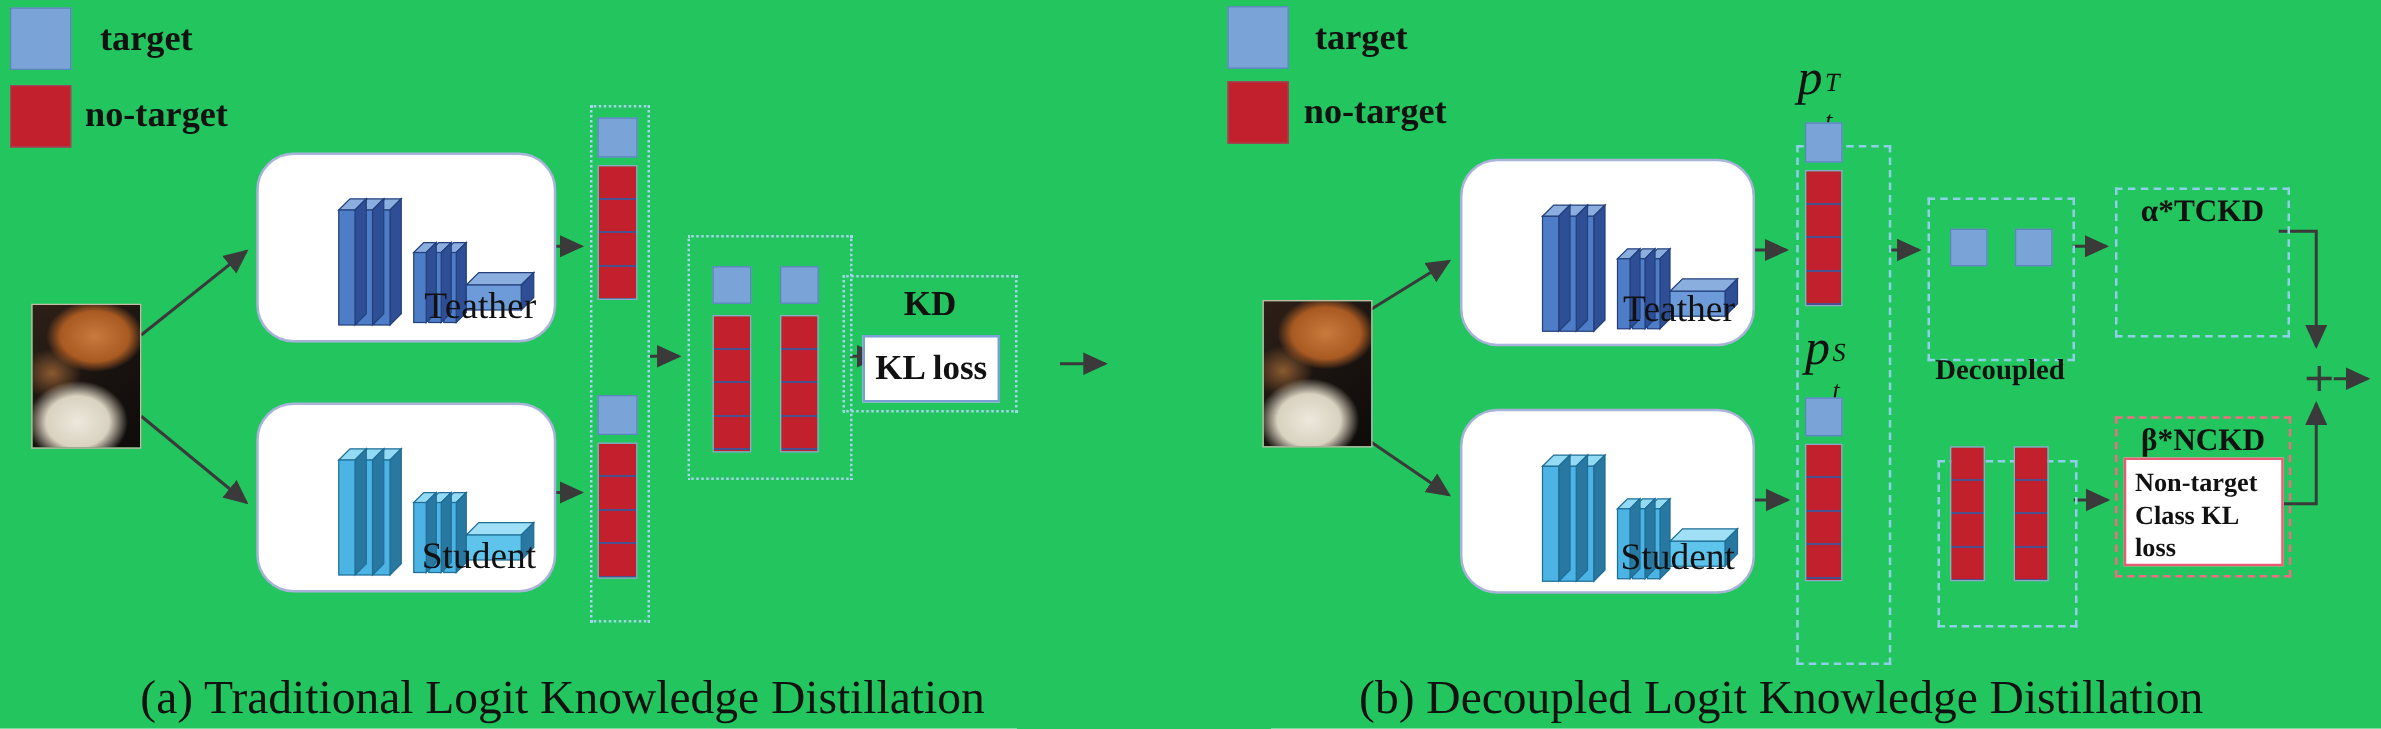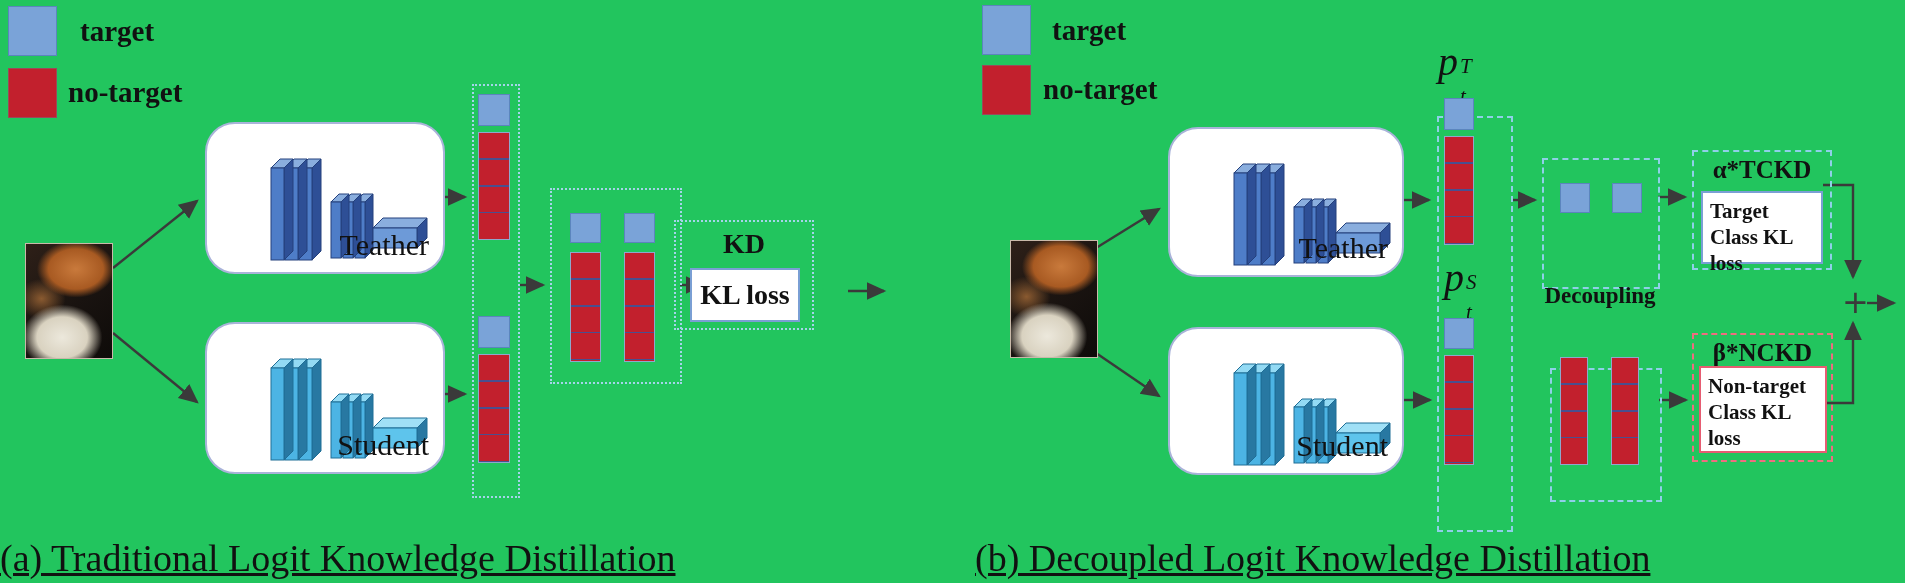--- a/index.html
+++ b/index.html
@@ -37,21 +37,21 @@
   .kd-title{position:absolute;left:0;right:0;top:6px;text-align:center;font-weight:bold;font-size:28px;}
   .kl-center{position:absolute;text-align:center;font-weight:bold;font-size:28px;border-radius:22px;}
   
   .plabel{position:absolute;font-style:italic;white-space:nowrap;}
   .pbase{font-size:40px;font-style:italic;}
   .pstack{display:inline-flex;flex-direction:column;align-items:flex-start;font-size:21px;line-height:1;
           vertical-align:2px;margin-left:2px;}
   .psup{margin-bottom:9px;}
   .decoupling{position:absolute;font-weight:bold;font-size:23px;text-align:center;white-space:nowrap;}
   .plus{position:absolute;font-size:32px;color:#3a3a3a;font-family:"DejaVu Sans",sans-serif;}
-  .caption{position:absolute;font-size:38px;white-space:nowrap;text-decoration:underline;}
+  .caption{position:absolute;font-size:38px;text-align:center;white-space:nowrap;}
   .arrows{position:absolute;left:0;top:0;pointer-events:none;}
 </style>
 </head>
 <body>
 
 <div class="canvas">
 
   <svg class="arrows" width="1905" height="583" viewBox="0 0 1905 583">
     <defs>
       <marker id="arw" viewBox="0 0 10 10" refX="8.5" refY="5" markerWidth="8.5" markerHeight="8.5" orient="auto-start-reverse">
@@ -247,31 +247,28 @@
         <span class="psub">t</span>
       </span>
   </div>
   <div class="sq" style="left:1444px;top:318px;width:28px;height:29px"></div>
   <div class="rcol" style="left:1444px;top:355px;width:28px;height:108px"></div>
 
   <div class="dashbox-cyan" style="left:1542px;top:135px;width:114px;height:127px"></div>
   <div class="sq" style="left:1560px;top:183px;width:28px;height:28px"></div>
   <div class="sq" style="left:1612px;top:183px;width:28px;height:28px"></div>
 
-  <div class="decoupling" style="left:1540px;top:283px;width:120px">Decoupling</div>
+  <div class="decoupling" style="left:1540px;top:283px;width:120px">Decoupled</div>
 
   <div class="dashbox-cyan" style="left:1550px;top:345px;width:108px;height:130px"></div>
   <div class="rcol" style="left:1560px;top:357px;width:26px;height:106px"></div>
   <div class="rcol" style="left:1611px;top:357px;width:26px;height:106px"></div>
 
   <div class="dashbox-cyan" style="left:1692px;top:127px;width:136px;height:116px">
     <div class="loss-title">α*TCKD</div>
-    <div class="inner-blue" style="left:7px;top:39px;width:118px;height:69px">
-      <div class="inner-text">Target Class KL loss</div>
-    </div>
   </div>
 
   <div class="dashbox-pink" style="left:1692px;top:333px;width:137px;height:125px">
     <div class="loss-title">β*NCKD</div>
     <div class="inner-red" style="left:5px;top:31px;width:124px;height:83px">
       <div class="inner-text">Non-target Class KL loss</div>
     </div>
   </div>
 
   <div class="plus" style="left:1842px;top:283px">+</div>

